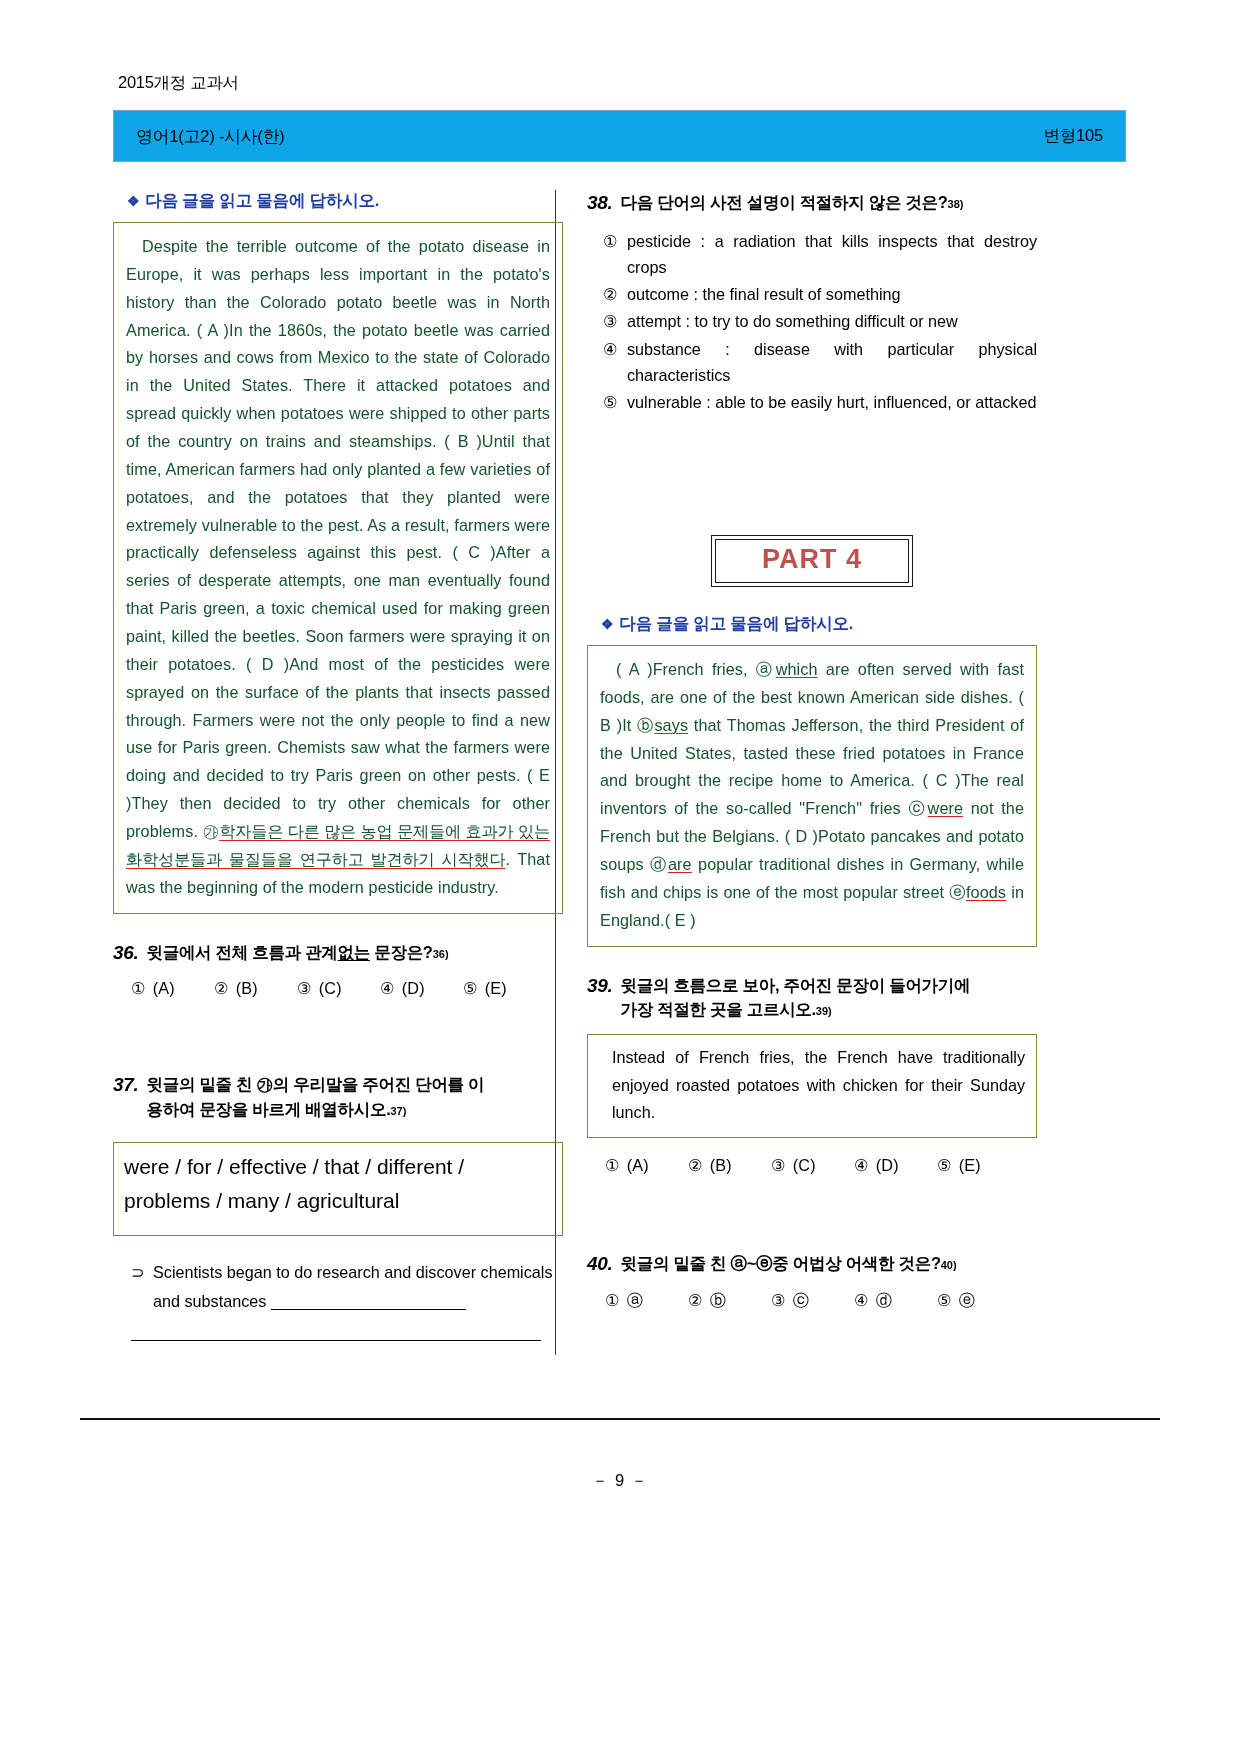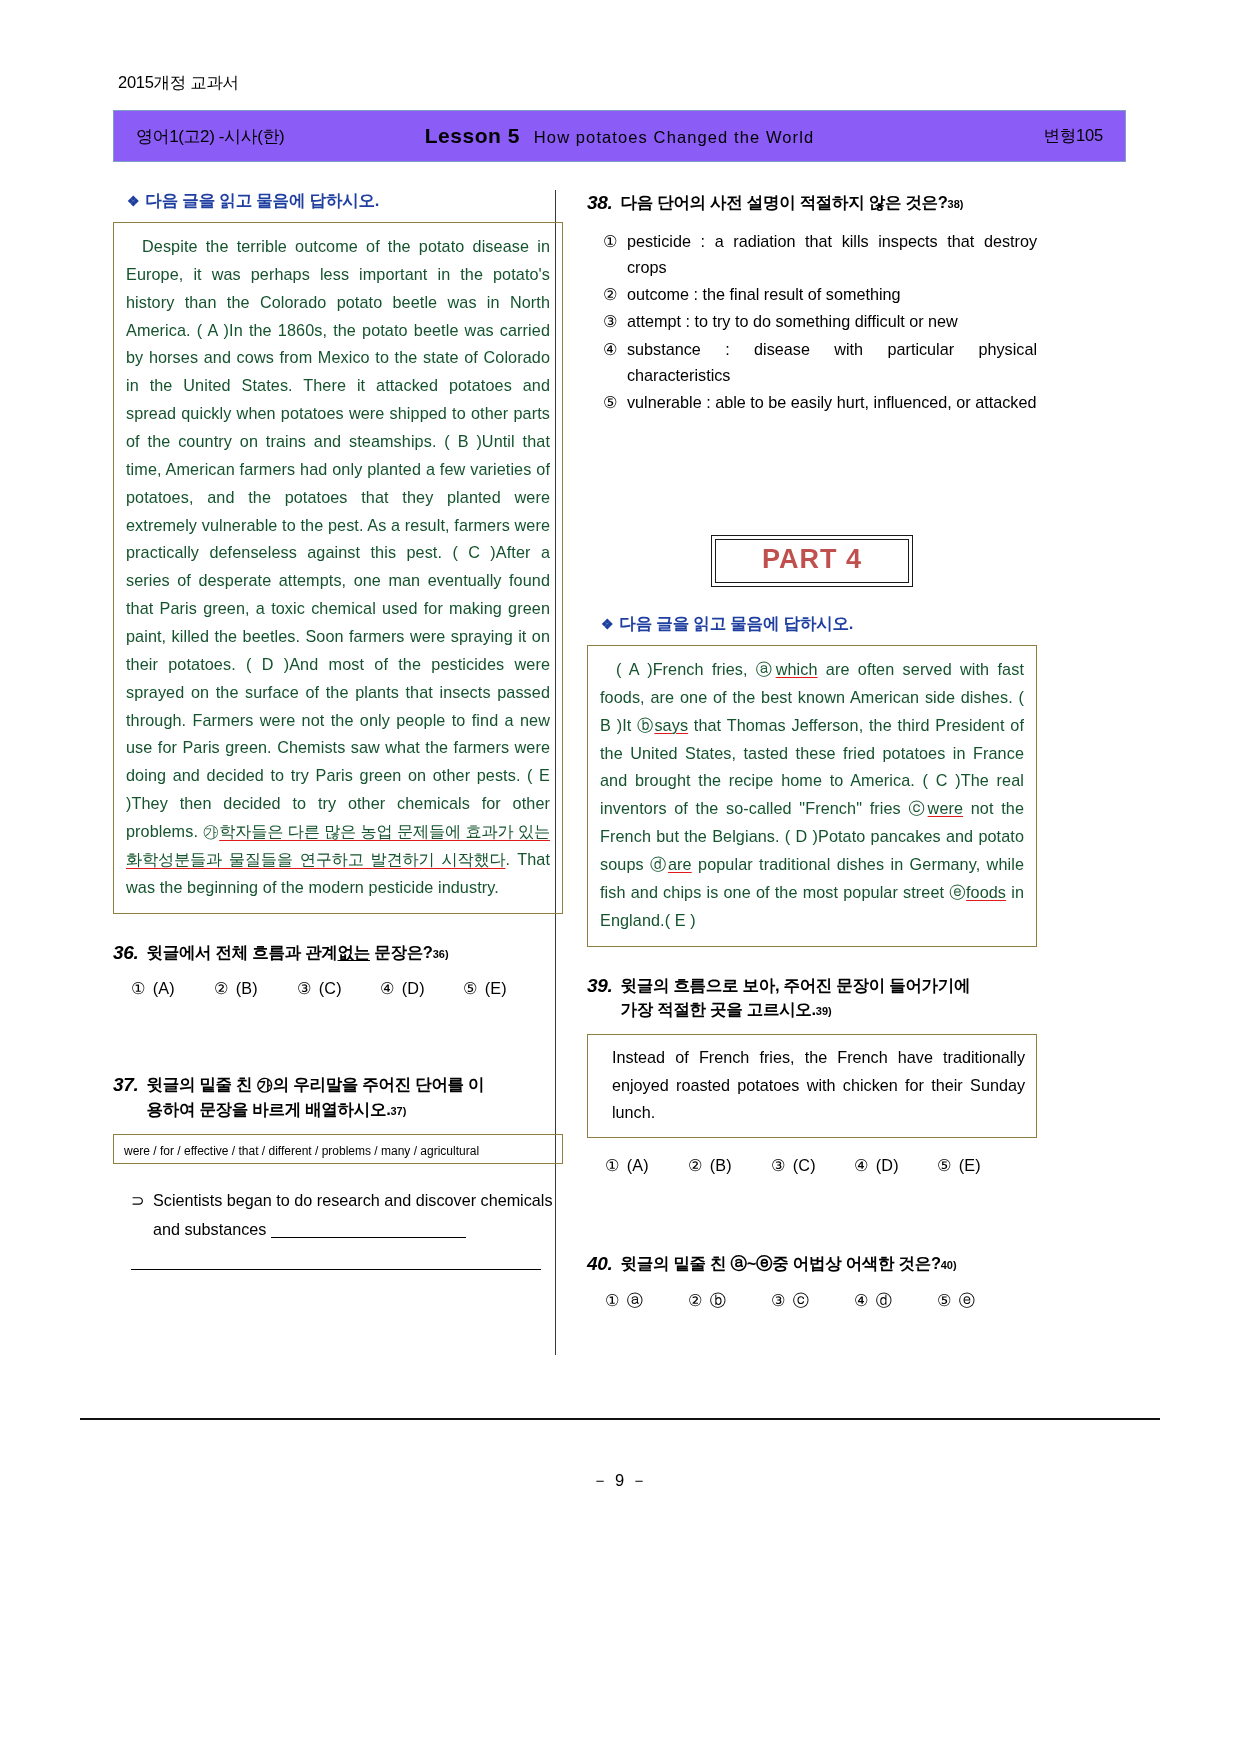--- a/index.html
+++ b/index.html
@@ -34,21 +34,21 @@
     color: #000;
   }
 
   
   .headerbar {
     position: absolute;
     left: 113px;
     top: 110px;
     width: 1013px;
     height: 52px;
-    background: #8b5cf6;
+    background: #0ea5e9;
     border: 1px solid #7f9fc4;
     box-sizing: border-box;
     display: flex;
     align-items: center;
   }
   .hdr-left {
     position: absolute;
     left: 22px;
     font-size: 17px;
     letter-spacing: -0.4px;
@@ -196,24 +196,24 @@
     flex: 0 0 24px;
   }
   .optlist .opt .body {
     flex: 1 1 auto;
     text-align: justify;
     text-justify: inter-word;
   }
 
   
   .wordbank {
-    margin-top: 12px;
+    margin-top: 20px;
     border: 1.6px solid #8f7f3f;
-    padding: 7px 10px 2px 10px;
-    font-size: 12px;
+    padding: 7px 10px 17px 10px;
+    font-size: 21px;
     line-height: 1.62;
     box-sizing: border-box;
   }
   .answer-line {
     margin: 22px 0 0 18px;
     font-size: 16.2px;
     line-height: 1.8;
     display: flex;
   }
   .answer-line .arrow { flex: 0 0 22px; }
@@ -284,24 +284,20 @@
 </style>
 </head>
 <body>
 
 <div class="page">
 
   <div class="topmeta">2015개정 교과서</div>
 
   <div class="headerbar">
     <span class="hdr-left">영어1(고2) -시사(한)</span>
-    <span class="hdr-center">
-      <span class="hdr-lesson">Lesson 5</span>
-      <span class="hdr-title">How potatoes Changed the World</span>
-    </span>
     <span class="hdr-right">변형105</span>
   </div>
 
   <div class="divider"></div>
 
   <div class="col col-left">
 
     <div class="directive">
       <span class="bullet">❖</span><span>다음 글을 읽고 물음에 답하시오.</span>
     </div>

